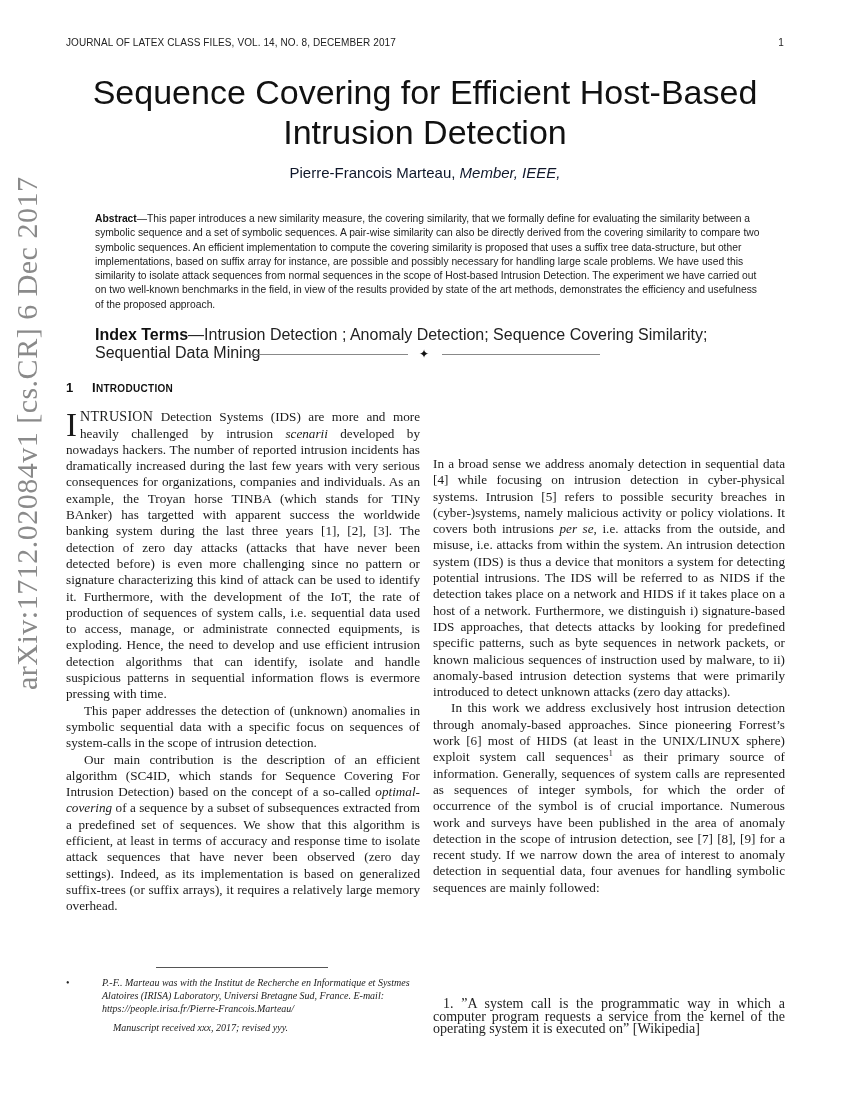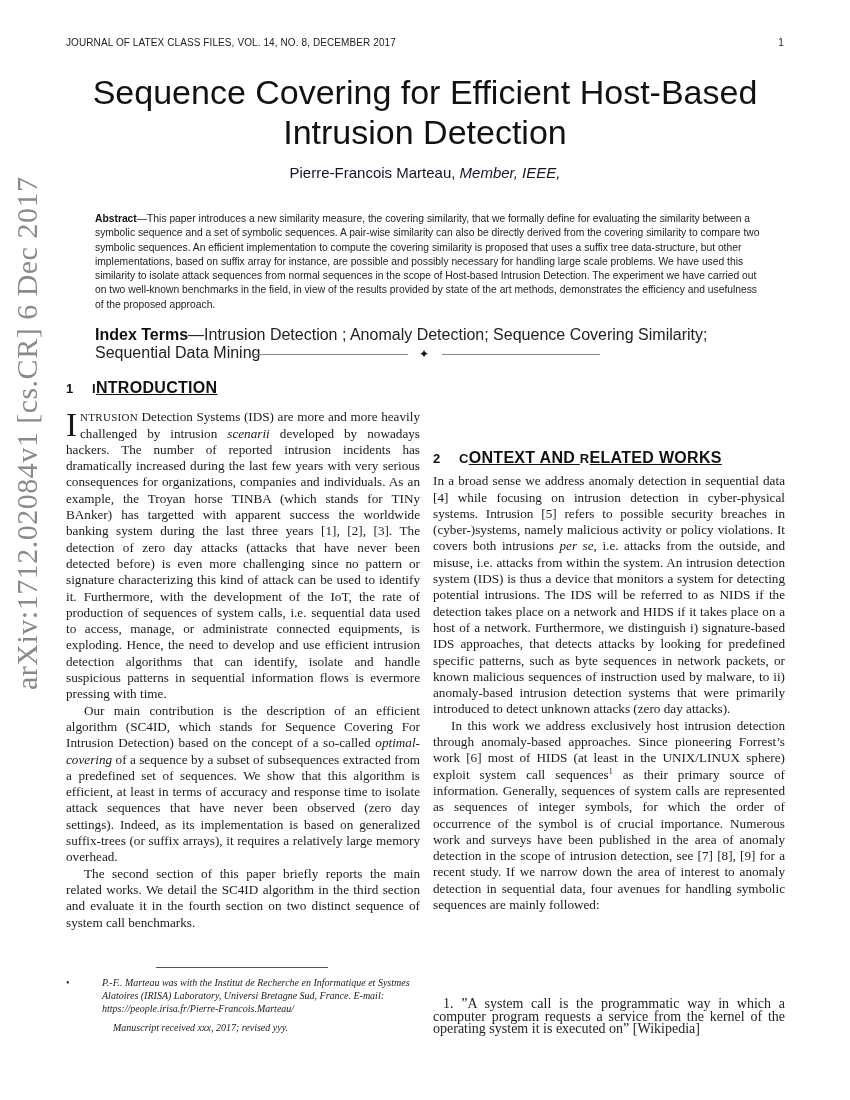--- a/index.html
+++ b/index.html
@@ -16,25 +16,25 @@
     .index-terms b { font-weight: bold; color: #111; }
     .sep { position: absolute; top: 348px; left: 250px; width: 350px; height: 12px; }
     .sep .line { position: absolute; top: 6px; height: 1px; background: #888; width: 158px; }
     .sep .l { left: 0; } .sep .r { right: 0; }
     .sep .dia { position: absolute; left: 169px; top: 0; font-size: 12px; line-height: 12px; color: #111; font-family: "DejaVu Sans", sans-serif; }
     .col { position: absolute; font-family: "Liberation Serif", serif; font-size: 13.2px; line-height: 16.3px; color: #1a1a1a; text-align: justify; }
     .col-left { left: 66px; top: 380px; width: 354px; }
     .col-right { left: 433px; top: 410px; width: 352px; }
     .sec-head { font-family: "Liberation Sans", sans-serif; font-weight: bold; font-size: 13px; color: #111; margin: 0; text-align: left; letter-spacing: 0.3px; }
     .sec-head .num { display: inline-block; width: 26px; }
-    .sec-head .sc { font-size: 16px; text-decoration: underline; }
+    .sec-head .sc { font-size: 10px; }
     .col p { margin: 0; }
     .indent { text-indent: 18px; }
     .dropcap { float: left; font-size: 33px; line-height: 28px; margin: 2px 3px 0 0; font-family: "Liberation Serif", serif; }
-    .smallcaps { font-size: 11px; letter-spacing: 0.3px; }
+    .smallcaps { font-size: 14px; letter-spacing: 0.3px; }
     .fn-rule { position: absolute; left: 156px; top: 967px; width: 172px; height: 1px; background: #555; }
     .footnote-left { position: absolute; left: 66px; top: 976px; width: 354px; font-family: "Liberation Serif", serif; font-style: italic; font-size: 10px; line-height: 13px; color: #222; }
     .footnote-left .bullet { position: absolute; left: 0; top: 0; font-style: normal; }
     .footnote-left .fn-body { margin-left: 36px; }
     .manuscript { position: absolute; left: 66px; top: 1022px; font-family: "Liberation Serif", serif; font-style: italic; font-size: 10px; color: #222; margin-left: 47px; }
     .footnote-right { position: absolute; left: 433px; top: 998px; width: 352px; font-family: "Liberation Serif", serif; font-size: 14px; line-height: 12.5px; color: #222; text-align: justify; }
     .footnote-right .fnt { text-indent: 10px; }
     sup { font-size: 8px; line-height: 0; }
   </style>
 </head>
@@ -69,38 +69,35 @@
 </div>
 
 <div class="col col-left">
   <h2 class="sec-head">
     <span class="num">1</span><span>I</span><span class="sc">NTRODUCTION</span>
   </h2>
   <div style="height:12px"></div>
   <p>
     <span class="dropcap">I</span><span class="smallcaps">NTRUSION</span><span> Detection Systems (IDS) are more and more heavily challenged by intrusion </span><i>scenarii</i><span> developed by nowadays hackers. The number of reported intrusion incidents has dramatically increased during the last few years with very serious consequences for organizations, companies and individuals. As an example, the Troyan horse TINBA (which stands for TINy BAnker) has targetted with apparent success the worldwide banking system during the last three years [1], [2], [3]. The detection of zero day attacks (attacks that have never been detected before) is even more challenging since no pattern or signature characterizing this kind of attack can be used to identify it. Furthermore, with the development of the IoT, the rate of production of sequences of system calls, i.e. sequential data used to access, manage, or administrate connected equipments, is exploding. Hence, the need to develop and use efficient intrusion detection algorithms that can identify, isolate and handle suspicious patterns in sequential information flows is evermore pressing with time.</span>
   </p>
+  <p class="indent">This paper addresses the detection of (unknown) anomalies in symbolic sequential data with a specific focus on sequences of system-calls in the scope of intrusion detection.</p>
   <p class="indent">
     <span>Our main contribution is the description of an efficient algorithm (SC4ID, which stands for Sequence Covering For Intrusion Detection) based on the concept of a so-called </span><i>optimal-covering</i><span> of a sequence by a subset of subsequences extracted from a predefined set of sequences. We show that this algorithm is efficient, at least in terms of accuracy and response time to isolate attack sequences that have never been observed (zero day settings). Indeed, as its implementation is based on generalized suffix-trees (or suffix arrays), it requires a relatively large memory overhead.</span>
   </p>
-  <p class="indent">The second section of this paper briefly reports the main related works. We detail the SC4ID algorithm in the third section and evaluate it in the fourth section on two distinct sequence of system call benchmarks.</p>
 </div>
 
 <div class="fn-rule"></div>
 <div class="footnote-left">
   <span class="bullet">•</span>
   <div class="fn-body">P.-F.. Marteau was with the Institut de Recherche en Informatique et Systmes Alatoires (IRISA) Laboratory, Universi Bretagne Sud, France. E-mail: https://people.irisa.fr/Pierre-Francois.Marteau/</div>
 </div>
 <div class="manuscript">Manuscript received xxx, 2017; revised yyy.</div>
 
 <div class="col col-right" style="top:400px;">
   <div style="height:50px"></div>
-  <h2 class="sec-head">
-    <span class="num">2</span><span>C</span><span class="sc">ONTEXT AND </span><span>R</span><span class="sc">ELATED WORKS</span>
-  </h2>
   <div style="height:6px"></div>
   <p>
     <span>In a broad sense we address anomaly detection in sequential data [4] while focusing on intrusion detection in cyber-physical systems. Intrusion [5] refers to possible security breaches in (cyber-)systems, namely malicious activity or policy violations. It covers both intrusions </span><i>per se</i><span>, i.e. attacks from the outside, and misuse, i.e. attacks from within the system. An intrusion detection system (IDS) is thus a device that monitors a system for detecting potential intrusions. The IDS will be referred to as NIDS if the detection takes place on a network and HIDS if it takes place on a host of a network. Furthermore, we distinguish i) signature-based IDS approaches, that detects attacks by looking for predefined specific patterns, such as byte sequences in network packets, or known malicious sequences of instruction used by malware, to ii) anomaly-based intrusion detection systems that were primarily introduced to detect unknown attacks (zero day attacks).</span>
   </p>
   <p class="indent">
     <span>In this work we address exclusively host intrusion detection through anomaly-based approaches. Since pioneering Forrest’s work [6] most of HIDS (at least in the UNIX/LINUX sphere) exploit system call sequences</span><sup>1</sup><span> as their primary source of information. Generally, sequences of system calls are represented as sequences of integer symbols, for which the order of occurrence of the symbol is of crucial importance. Numerous work and surveys have been published in the area of anomaly detection in the scope of intrusion detection, see [7] [8], [9] for a recent study. If we narrow down the area of interest to anomaly detection in sequential data, four avenues for handling symbolic sequences are mainly followed:</span>
   </p>
 </div>
 
 <div class="footnote-right">

